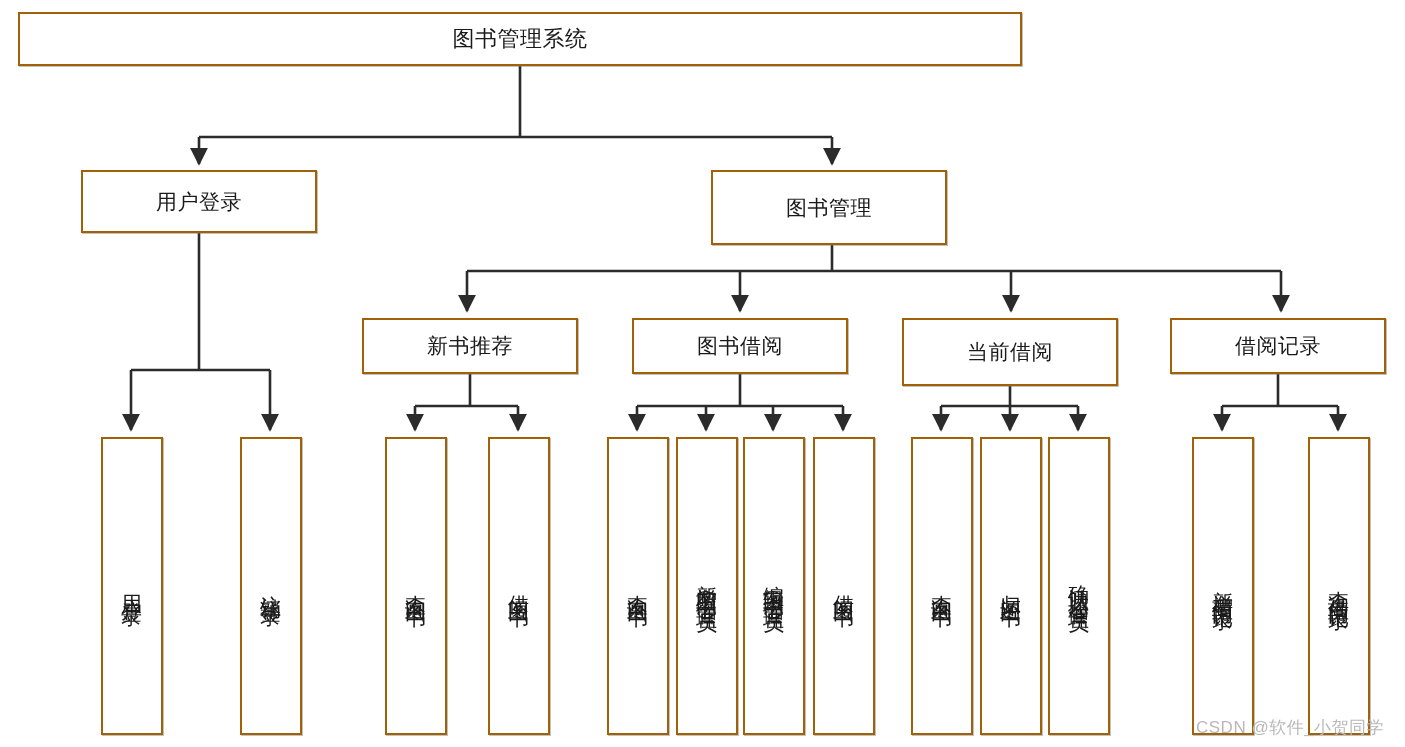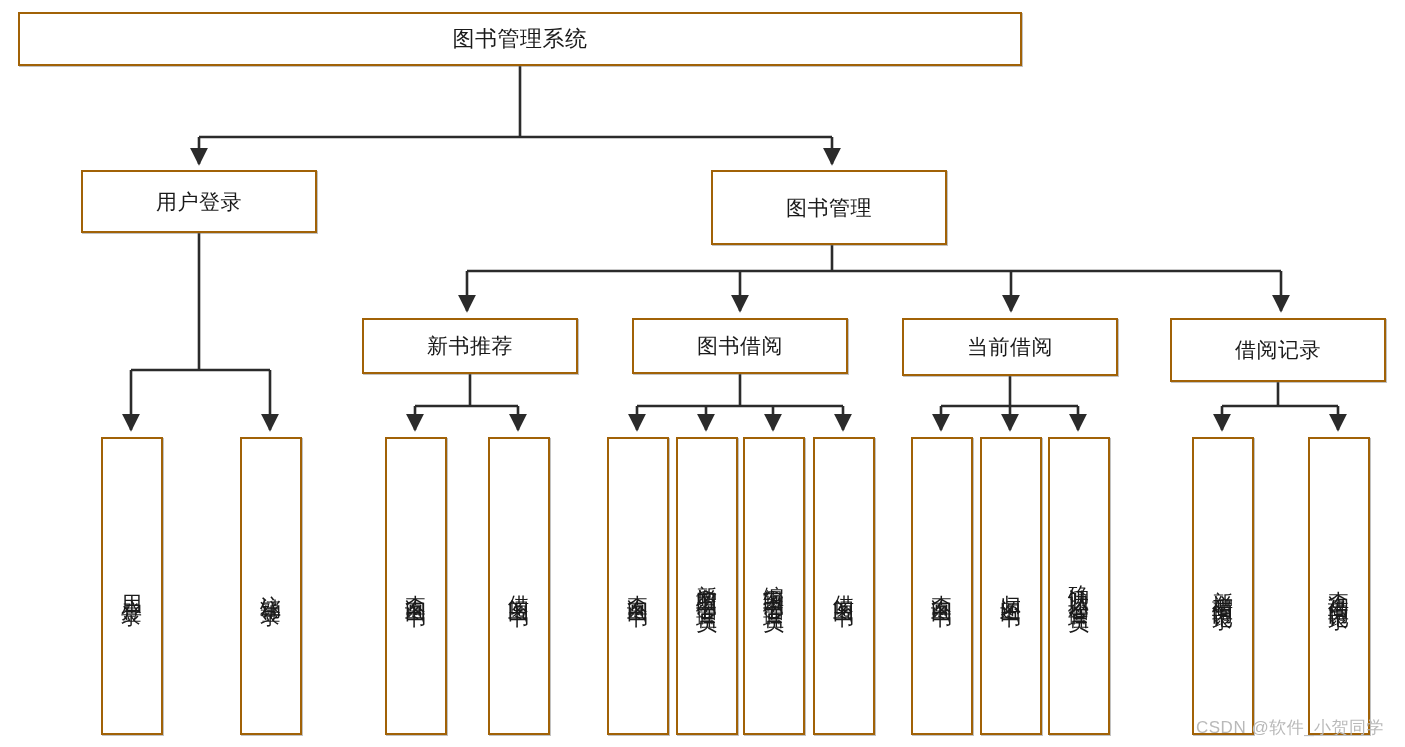--- a/index.html
+++ b/index.html
@@ -138,24 +138,24 @@
   <div class="node h" style="left:711px; top:170px; width:236px; height:75px;">
     <span class="label">图书管理</span>
   </div>
 
   <div class="node h" style="left:362px; top:318px; width:216px; height:56px;">
     <span class="label">新书推荐</span>
   </div>
   <div class="node h" style="left:632px; top:318px; width:216px; height:56px;">
     <span class="label">图书借阅</span>
   </div>
-  <div class="node h" style="left:902px; top:318px; width:216px; height:58px;">
+  <div class="node h" style="left:902px; top:318px; width:216px; height:68px;">
     <span class="label">当前借阅</span>
   </div>
-  <div class="node h" style="left:1170px; top:318px; width:216px; height:64px;">
+  <div class="node h" style="left:1170px; top:318px; width:216px; height:56px;">
     <span class="label">借阅记录</span>
   </div>
 
   <div class="node v" style="left:101px; top:437px; width:62px; height:298px;">
     <span class="label">用户登录</span>
   </div>
   <div class="node v" style="left:240px; top:437px; width:62px; height:298px;">
     <span class="label">注销登录</span>
   </div>
 

